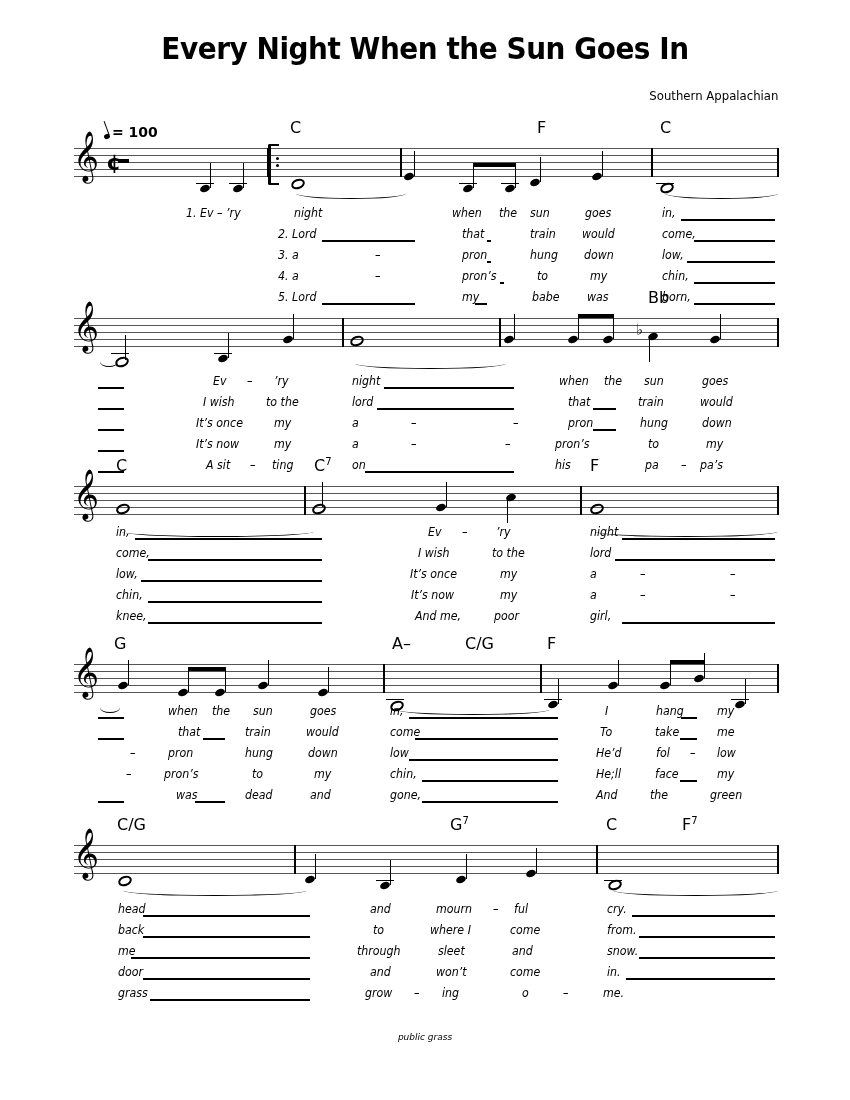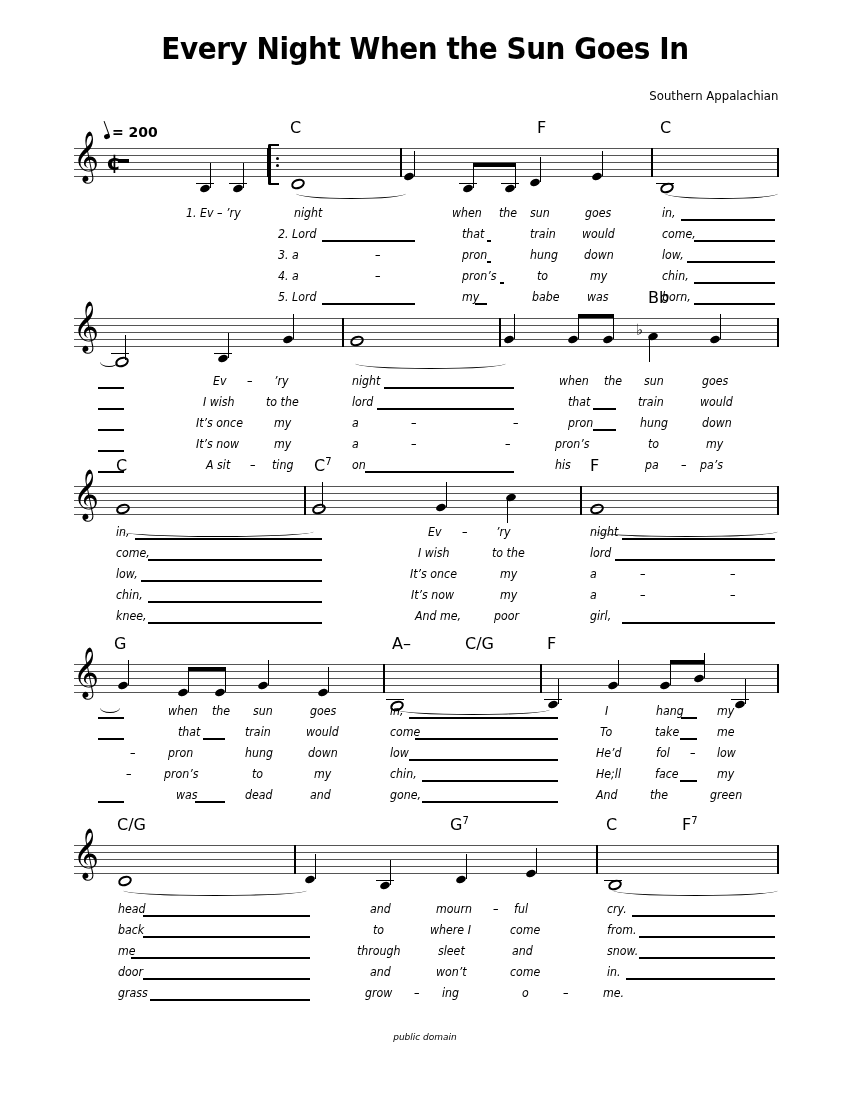--- a/index.html
+++ b/index.html
@@ -31,21 +31,21 @@
   .lyric{position:absolute;font-size:12px;white-space:nowrap;font-style:italic;transform:scaleX(0.92);transform-origin:left;}
   .ext{position:absolute;height:1.5px;background:#000;}
   .flat{position:absolute;font-size:15px;font-family:"DejaVu Serif", serif;}
 </style>
 </head>
 <body>
 
 <div class="title">Every Night When the Sun Goes In</div>
 <div class="composer">Southern Appalachian</div>
 <div class="tempo">
-  <span class="q"></span><span>= 200</span>
+  <span class="q"></span><span>= 100</span>
 </div>
 
 <div id="score">
     <div class="system" style="top: 148px; height: 160px;">
       <div class="staff-line" style="top: 0px;"></div>
       <div class="staff-line" style="top: 7px;"></div>
       <div class="staff-line" style="top: 14px;"></div>
       <div class="staff-line" style="top: 21px;"></div>
       <div class="staff-line" style="top: 28px;"></div>
       <div class="clef" style="top: -14px;">𝄞</div>
@@ -422,13 +422,13 @@
       <div class="ext" style="left: 149.5px; top: 154px; width: 160.5px;"></div>
       <div class="lyric" style="left: 365px; top: 141px;">grow</div>
       <div class="lyric" style="left: 414px; top: 141px;">–</div>
       <div class="lyric" style="left: 442px; top: 141px;">ing</div>
       <div class="lyric" style="left: 522px; top: 141px;">o</div>
       <div class="lyric" style="left: 563px; top: 141px;">–</div>
       <div class="lyric" style="left: 603px; top: 141px;">me.</div>
     </div>
   </div>
 
-<div class="footer">public domain</div>
+<div class="footer">public grass</div>
 
 </body></html>

